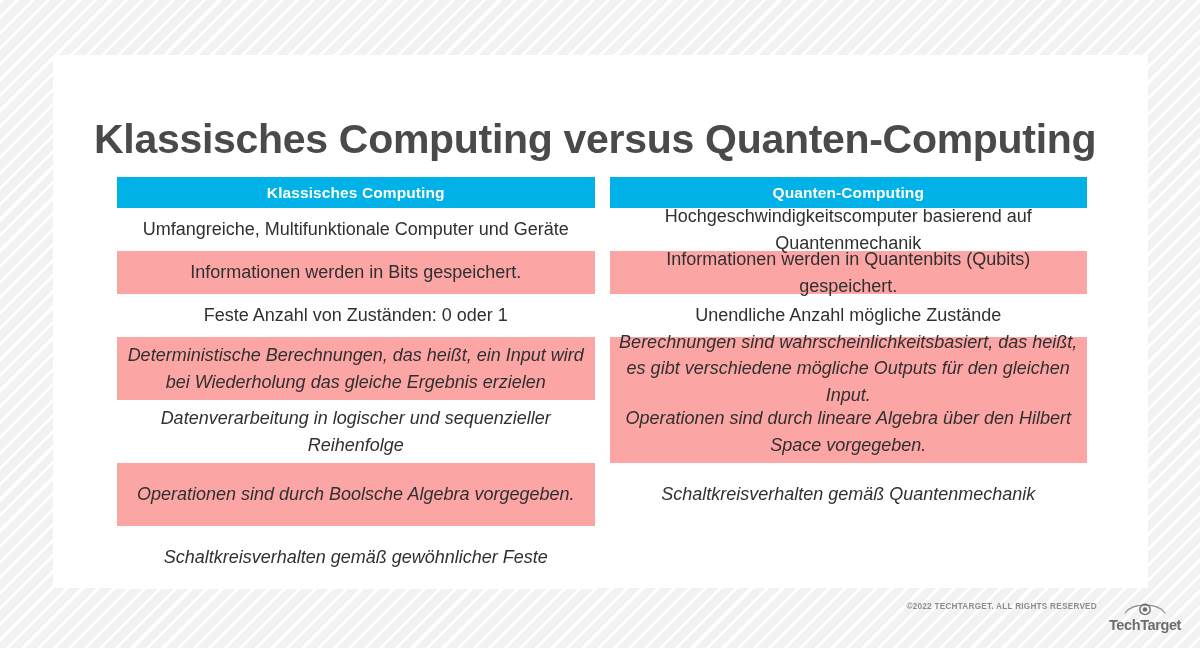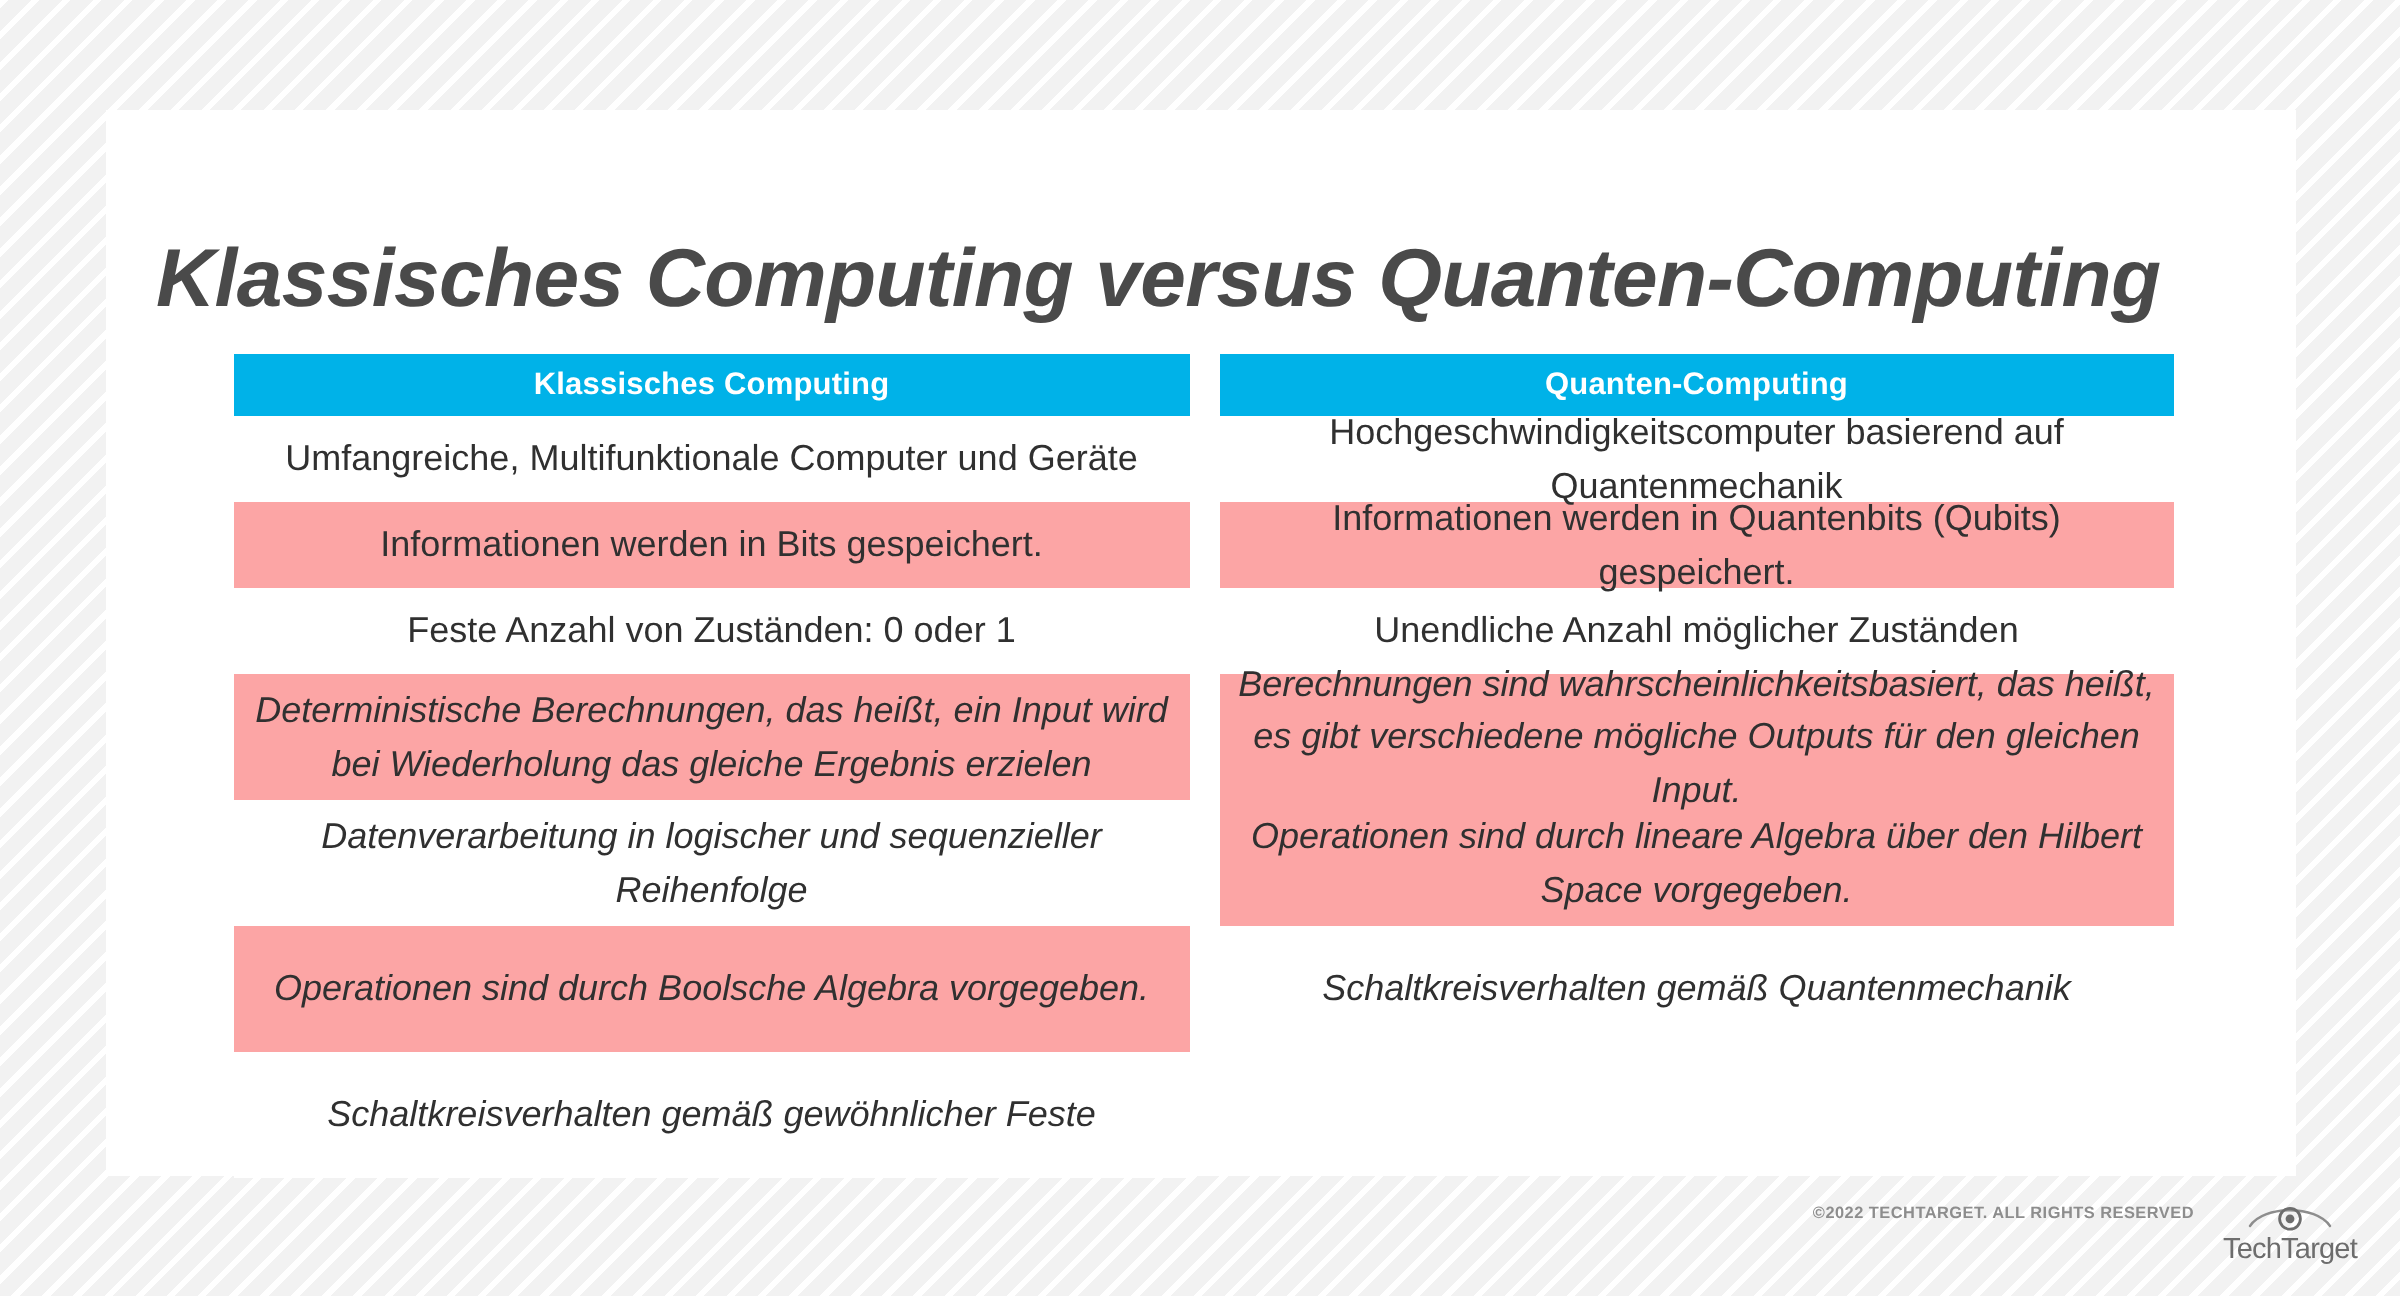--- a/index.html
+++ b/index.html
@@ -34,30 +34,29 @@
     left: 53px;
     top: 55px;
     width: 1095px;
     height: 533px;
     background: #ffffff;
   }
 
   
   .page-title {
     position: absolute;
-    left: 25px;
+    left: 41px;
     top: 36px;
     width: 1060px;
     font-size: 41px;
     font-weight: bold;
     color: #4a4a4a;
     letter-spacing: -0.3px;
     line-height: 1.05;
     white-space: nowrap;
-    font-style: italic;
   }
 
   
   .compare {
     position: absolute;
     left: 64px;
     top: 122px;
     width: 970px;
     display: flex;
     gap: 15px;
@@ -126,21 +125,21 @@
     text-align: center;
   }
   .tt-eye {
     display: block;
     margin: 0 auto 1px auto;
     width: 44px;
     height: 17px;
   }
   .tt-word {
     font-size: 14.5px;
-    font-weight: normal;
+    font-weight: bold;
     color: #6d6d6d;
     letter-spacing: -0.4px;
     line-height: 1;
   }
 </style>
 </head>
 <body>
 
 <div class="stage">
 
@@ -158,21 +157,21 @@
         <div class="cell h2 shaded">Deterministische Berechnungen, das heißt, ein Input wird bei Wiederholung das gleiche Ergebnis erzielen</div>
         <div class="cell h2">Datenverarbeitung in logischer und sequenzieller Reihenfolge</div>
         <div class="cell h2 shaded">Operationen sind durch Boolsche Algebra vorgegeben.</div>
         <div class="cell h2">Schaltkreisverhalten gemäß gewöhnlicher Feste</div>
       </div>
 
       <div class="col">
         <div class="col-header">Quanten-Computing</div>
         <div class="cell h1">Hochgeschwindigkeitscomputer basierend auf Quantenmechanik</div>
         <div class="cell h1 shaded">Informationen werden in Quantenbits (Qubits) gespeichert.</div>
-        <div class="cell h1">Unendliche Anzahl möglicher Zuständen</div>
+        <div class="cell h1">Unendliche Anzahl mögliche Zustände</div>
         <div class="cell h2 shaded">Berechnungen sind wahrscheinlichkeitsbasiert, das heißt, es gibt verschiedene mögliche Outputs für den gleichen Input.</div>
         <div class="cell h2 shaded">Operationen sind durch lineare Algebra über den Hilbert Space vorgegeben.</div>
         <div class="cell h2">Schaltkreisverhalten gemäß Quantenmechanik</div>
       </div>
 
     </div>
   </div>
 
   <div class="footer">
     <div class="copyright">©2022 TECHTARGET. ALL RIGHTS RESERVED</div>

